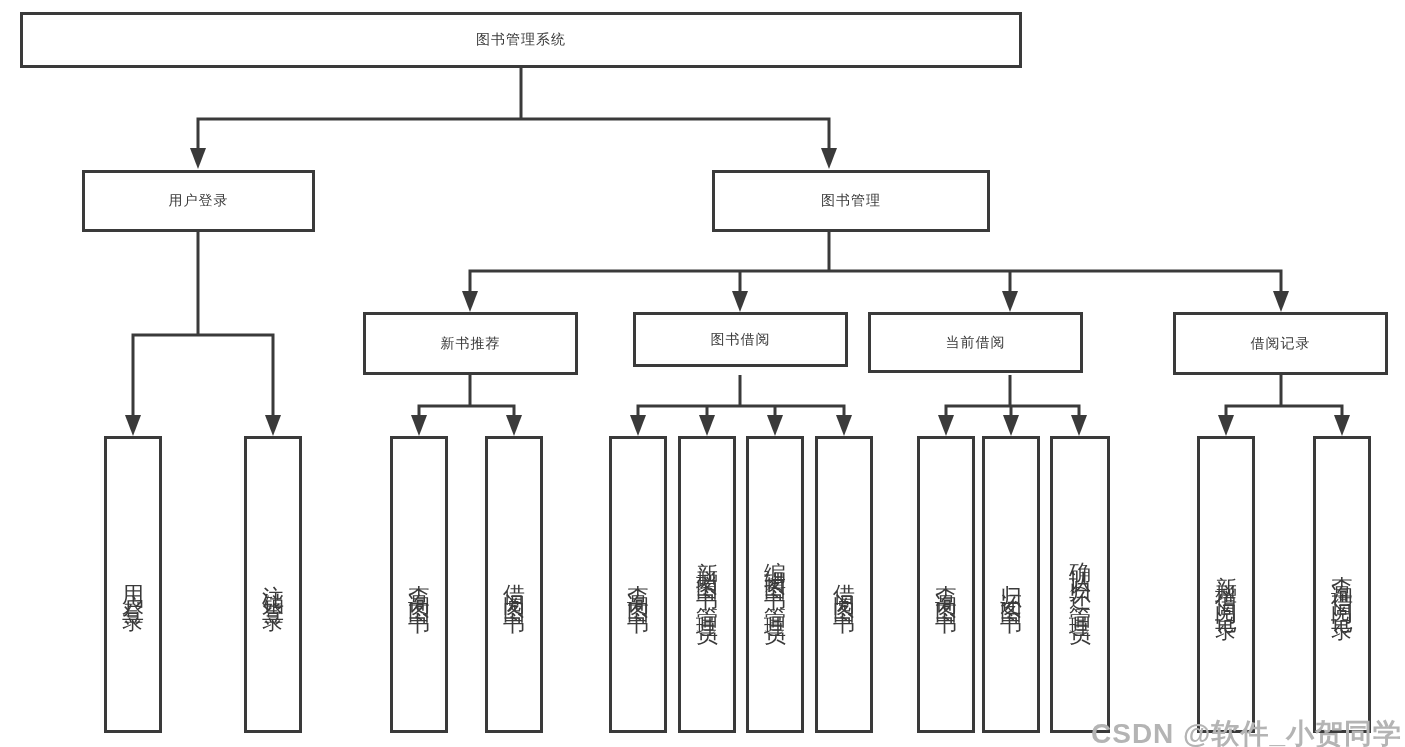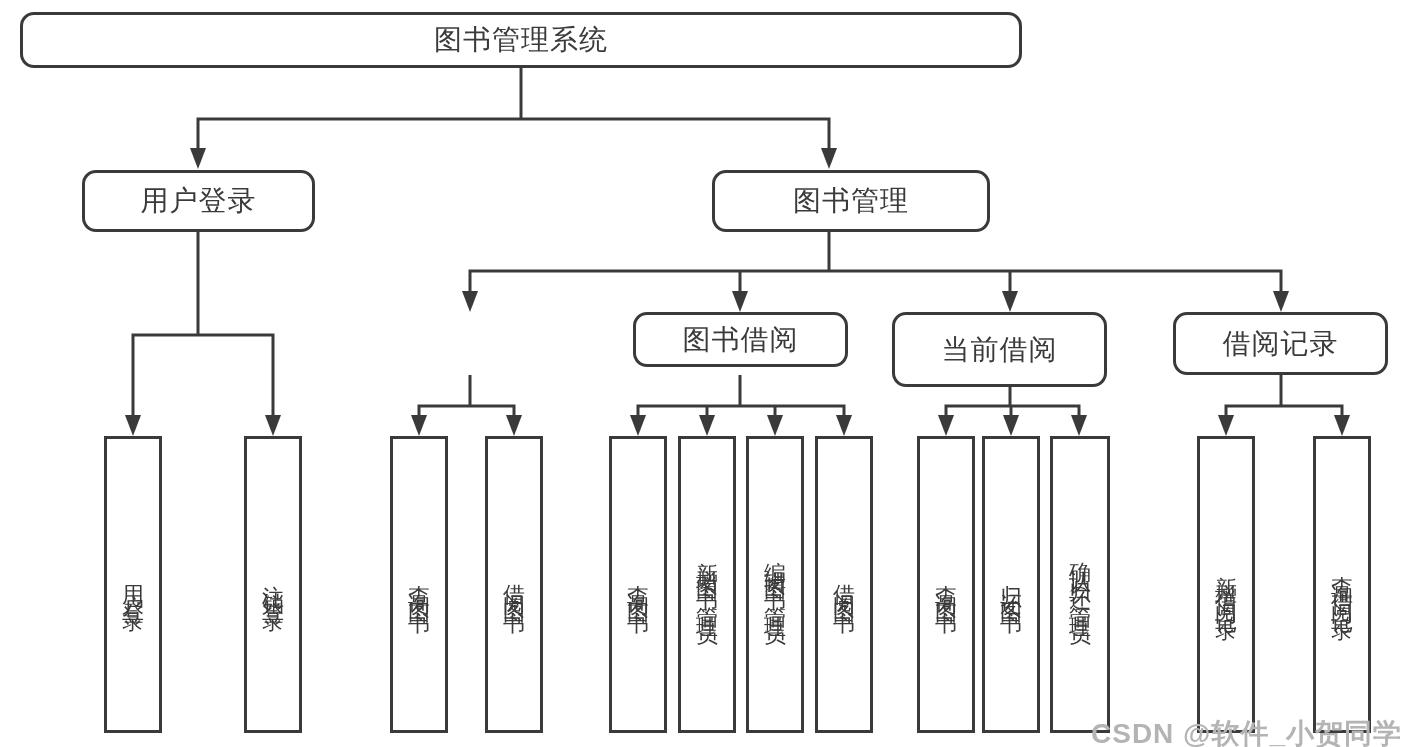--- a/index.html
+++ b/index.html
@@ -16,21 +16,21 @@
   }
   .stage{position:absolute;left:0;top:0;width:1405px;height:747px;}
   svg.wires{position:absolute;left:0;top:0;}
   .box{
     position:absolute;box-sizing:border-box;
     background:#fff;border:3px solid var(--line);
     color:var(--text);
     display:flex;align-items:center;justify-content:center;
     text-align:center;
   }
-  .h{font-size:28px;letter-spacing:1px;border-radius:14px;}
+  .h{font-size:14px;letter-spacing:1px;}
   .v{width:58px;height:297px;}
   .vt{
     writing-mode:vertical-rl;text-orientation:mixed;
     font-size:22px;line-height:1;letter-spacing:9px;
     color:var(--text);
   }
   .watermark{
     position:absolute;top:715px;right:3px;
     font-size:28px;color:var(--wm);letter-spacing:1px;
     z-index:5;white-space:nowrap;font-weight:bold;
@@ -84,22 +84,23 @@
       <polygon points="1218,415 1234,415 1226,436"></polygon>
       <polygon points="1334,415 1350,415 1342,436"></polygon>
     </g>
   </svg>
 
   <div class="box h" style="left:20px;top:12px;width:1002px;height:56px">图书管理系统</div>
 
   <div class="box h" style="left:82px;top:170px;width:233px;height:62px">用户登录</div>
   <div class="box h" style="left:712px;top:170px;width:278px;height:62px">图书管理</div>
 
+  <div class="box h" style="left:363px;top:312px;width:215px;height:63px">新书推荐</div>
   <div class="box h" style="left:633px;top:312px;width:215px;height:55px">图书借阅</div>
-  <div class="box h" style="left:892px;top:312px;width:215px;height:75px">当前借阅</div>
+  <div class="box h" style="left:868px;top:312px;width:215px;height:61px">当前借阅</div>
   <div class="box h" style="left:1173px;top:312px;width:215px;height:63px">借阅记录</div>
 
   <div class="box v" style="left:104px;top:436px">
     <span class="vt">用户登录</span>
   </div>
   <div class="box v" style="left:244px;top:436px">
     <span class="vt">注销登录</span>
   </div>
 
   <div class="box v" style="left:390px;top:436px">

